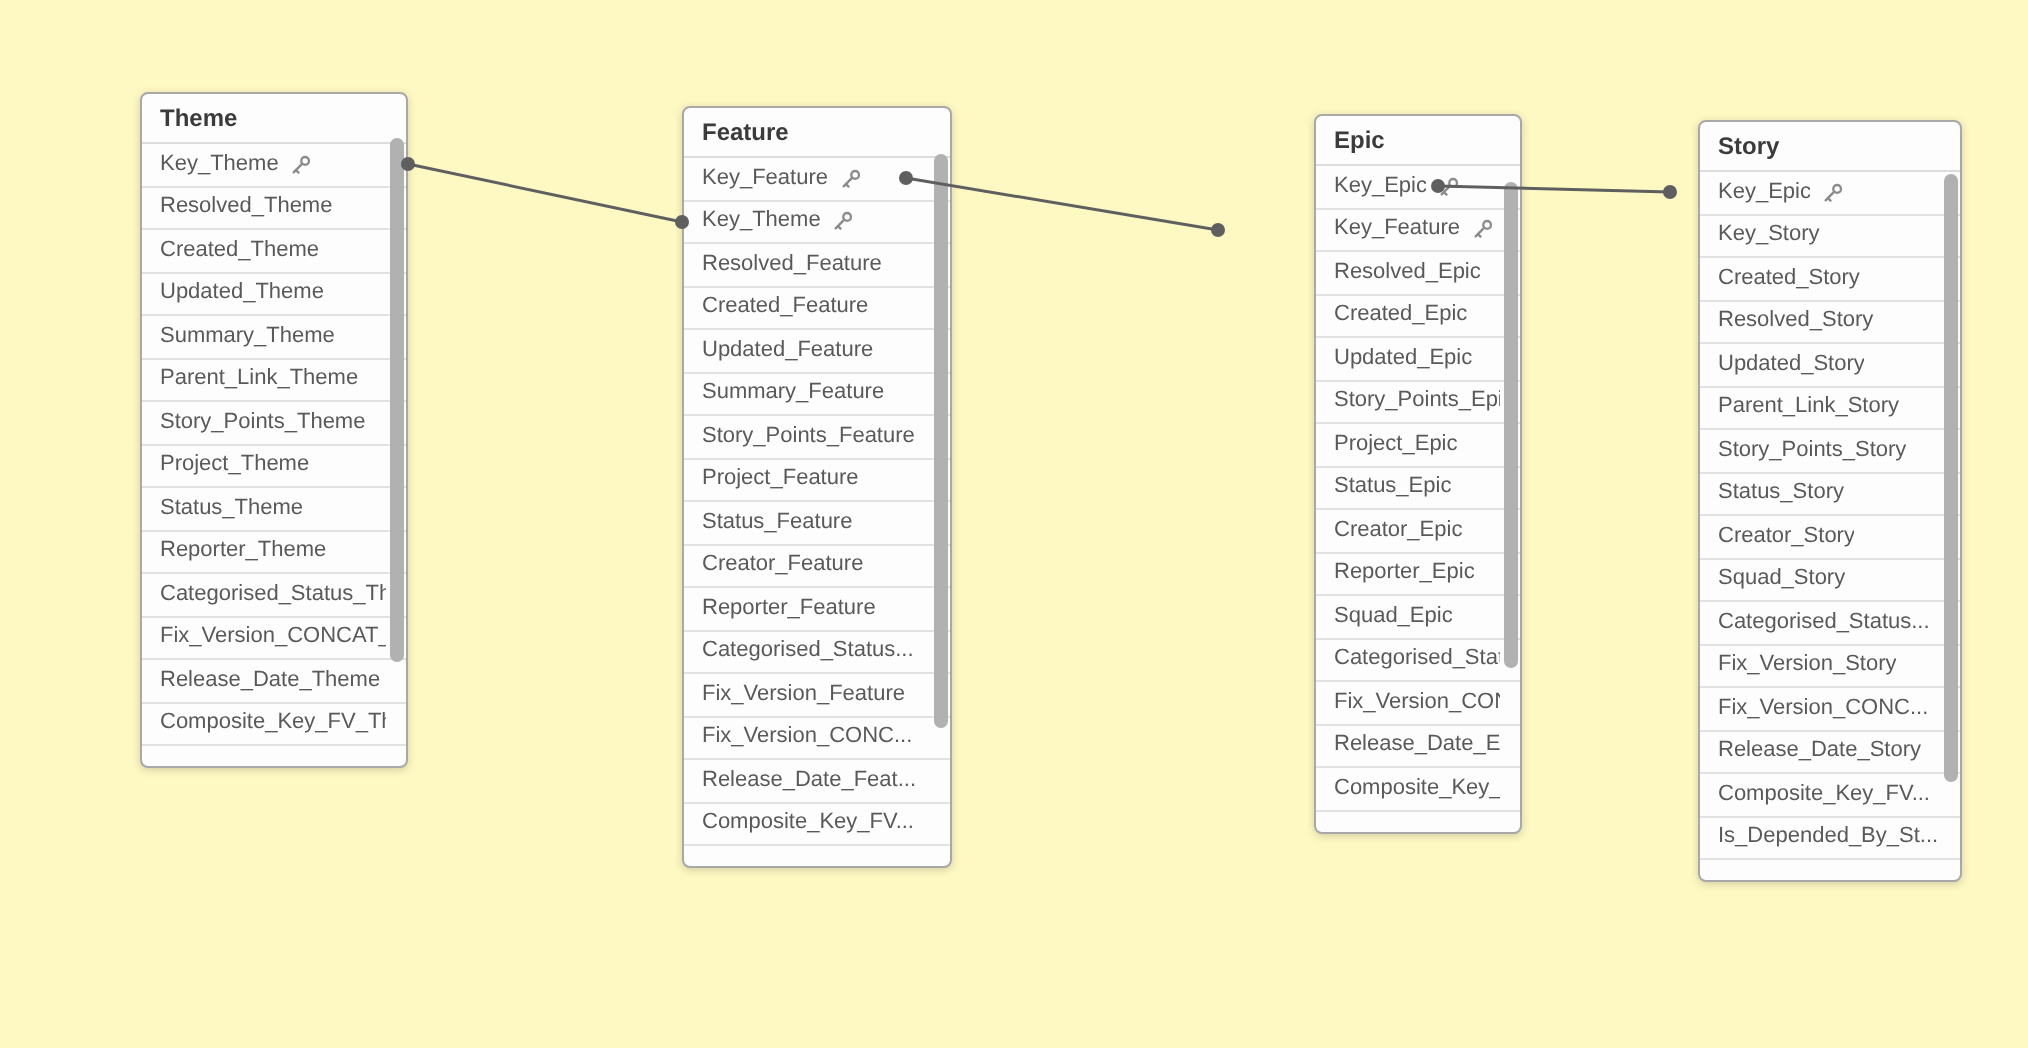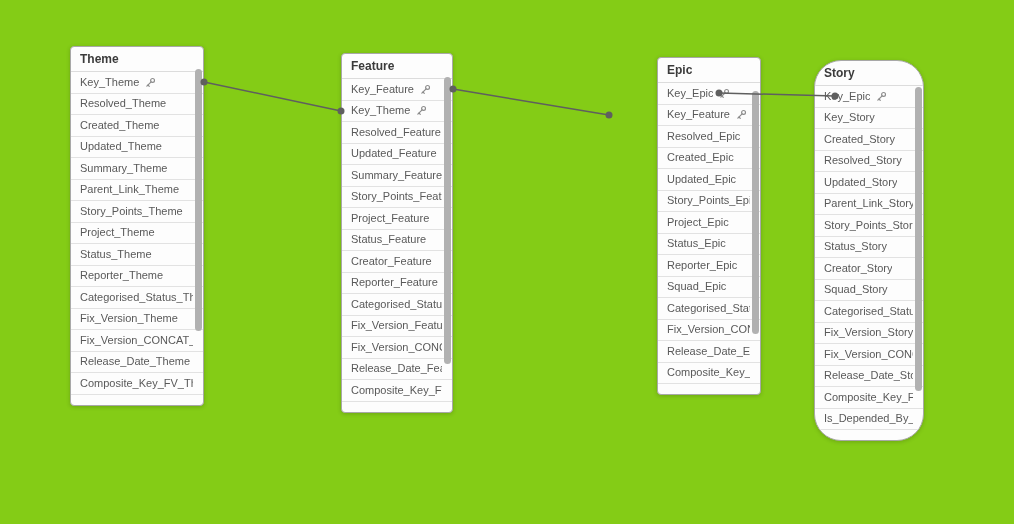--- a/index.html
+++ b/index.html
@@ -5,21 +5,21 @@
   html, body {
     margin: 0;
     padding: 0;
     background: #f1f1f1;
     font-family: "Liberation Sans", sans-serif;
   }
   #canvas {
     position: relative;
     width: 1014px;
     height: 524px;
-    background: #84cc16;
+    background: #fef9c3;
     overflow: hidden;
     text-decoration: underline;
   }
   #connector-layer {
     position: absolute;
     left: 0; top: 0;
     width: 1014px; height: 524px;
     pointer-events: none;
     z-index: 5;
   }
@@ -28,23 +28,23 @@
     background: #fdfdfd;
     border: 1px solid #a8a8a8;
     border-radius: 4px;
     box-shadow: 0 1px 4px rgba(0,0,0,0.18);
     box-sizing: border-box;
     z-index: 2;
     padding-bottom: 10px;
     overflow: hidden;
   }
   .t0 { left: 70px;  top: 46px; width: 134px; }
-  .t1 { left: 341px; top: 53px; width: 112px; }
+  .t1 { left: 341px; top: 53px; width: 135px; }
   .t2 { left: 609px; top: 57px; width: 104px; margin-left: 48px; }
-  .t3 { left: 814px; top: 60px; width: 110px; border-radius: 27px; }
+  .t3 { left: 849px; top: 60px; width: 132px; }
 
   .dm-header {
     height: 24px;
     line-height: 24px;
     padding-left: 9px;
     font-size: 12px;
     font-weight: bold;
     color: #3b3b3b;
     border-bottom: 1px solid #dcdcdc;
     white-space: nowrap;
@@ -137,23 +137,20 @@
         <div class="dm-row">
           <span class="dm-label">Status_Theme</span>
         </div>
         <div class="dm-row">
           <span class="dm-label">Reporter_Theme</span>
         </div>
         <div class="dm-row">
           <span class="dm-label">Categorised_Status_The...</span>
         </div>
         <div class="dm-row">
-          <span class="dm-label">Fix_Version_Theme</span>
-        </div>
-        <div class="dm-row">
           <span class="dm-label">Fix_Version_CONCAT_Th...</span>
         </div>
         <div class="dm-row">
           <span class="dm-label">Release_Date_Theme</span>
         </div>
         <div class="dm-row">
           <span class="dm-label">Composite_Key_FV_The...</span>
         </div>
       </div>
     <div class="dm-thumb"></div>
@@ -175,20 +172,23 @@
           <svg width="11" height="11" viewBox="0 0 24 24" fill="none" stroke="#8c8c8c" stroke-width="2.6" stroke-linecap="round">
             <circle cx="16.5" cy="7.5" r="4.2"></circle>
             <path d="M13.4 10.6 L4 20"></path>
             <path d="M6.5 17.5 L9.3 20.3"></path>
           </svg>
         </div>
         <div class="dm-row">
           <span class="dm-label">Resolved_Feature</span>
         </div>
         <div class="dm-row">
+          <span class="dm-label">Created_Feature</span>
+        </div>
+        <div class="dm-row">
           <span class="dm-label">Updated_Feature</span>
         </div>
         <div class="dm-row">
           <span class="dm-label">Summary_Feature</span>
         </div>
         <div class="dm-row">
           <span class="dm-label">Story_Points_Feature</span>
         </div>
         <div class="dm-row">
           <span class="dm-label">Project_Feature</span>
@@ -252,20 +252,23 @@
         <div class="dm-row">
           <span class="dm-label">Story_Points_Epic</span>
         </div>
         <div class="dm-row">
           <span class="dm-label">Project_Epic</span>
         </div>
         <div class="dm-row">
           <span class="dm-label">Status_Epic</span>
         </div>
         <div class="dm-row">
+          <span class="dm-label">Creator_Epic</span>
+        </div>
+        <div class="dm-row">
           <span class="dm-label">Reporter_Epic</span>
         </div>
         <div class="dm-row">
           <span class="dm-label">Squad_Epic</span>
         </div>
         <div class="dm-row">
           <span class="dm-label">Categorised_Status...</span>
         </div>
         <div class="dm-row">
           <span class="dm-label">Fix_Version_CONC...</span>

